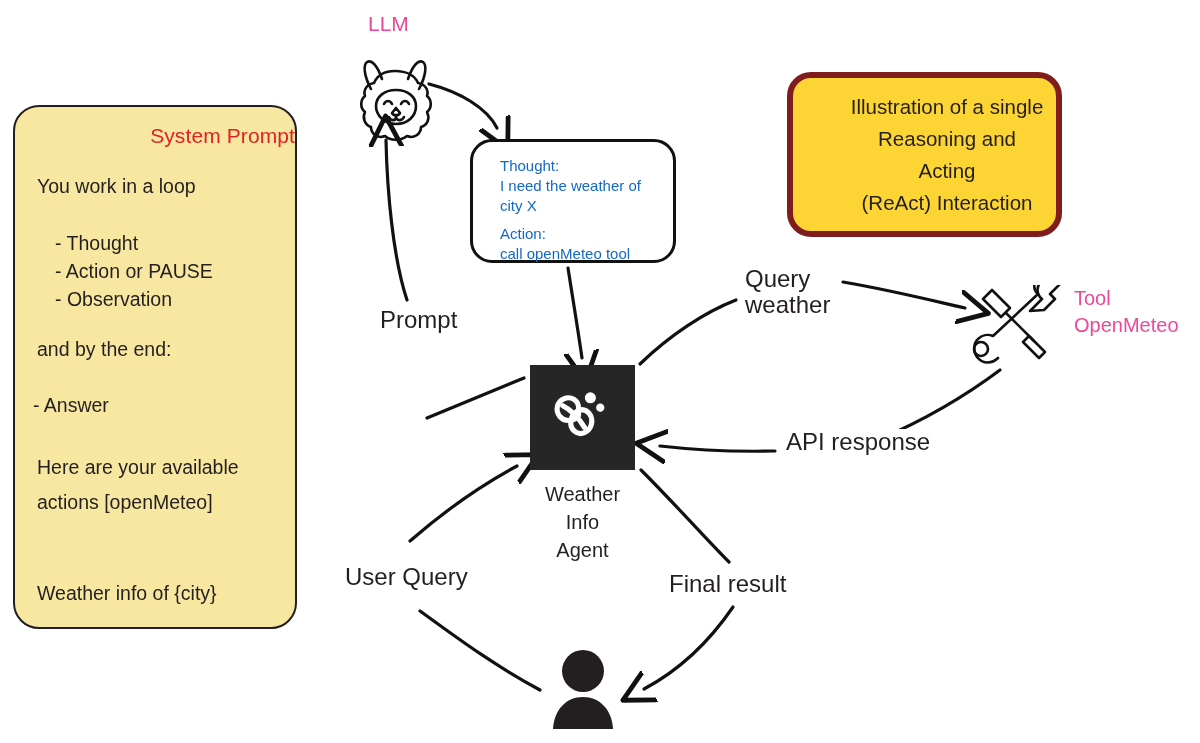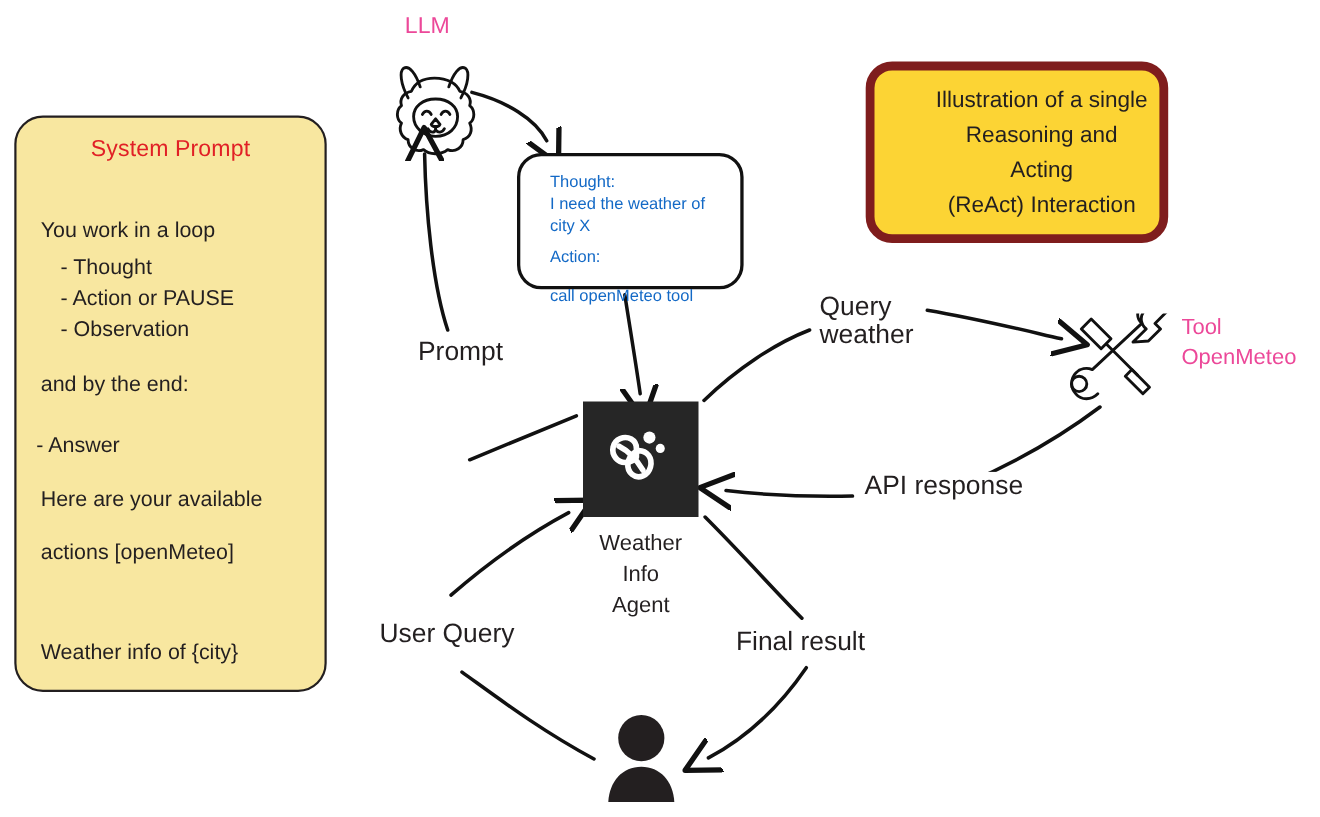--- a/index.html
+++ b/index.html
@@ -29,43 +29,43 @@
     height: 524px;
     background: #F8E7A0;
     border: 2px solid #231f20;
     border-radius: 26px;
     box-sizing: border-box;
   }
   #system-prompt-title {
     position: absolute;
     left: 0; right: 0;
     top: 17px;
-    text-align: center;
+    text-align: right;
     color: #E12026;
     font-size: 21px;
     letter-spacing: .1px;
   }
   .sp-line {
     position: absolute;
     left: 22px;
     color: #231f20;
     font-size: 19.5px;
     white-space: pre;
     line-height: 27px;
   }
   .sp-bullet { left: 40px; }
 
   
   #legend-card {
     left: 787px;
-    top: 56px;
+    top: 72px;
     width: 275px;
     height: 165px;
     background: #FCD434;
-    border: 8px solid #7f1d1d;
+    border: 6px solid #7f1d1d;
     border-radius: 24px;
     box-sizing: border-box;
     display: flex;
     align-items: center;
     justify-content: center;
     padding-left: 45px;
   }
   #legend-text {
     text-align: center;
     color: #231f20;
@@ -190,27 +190,27 @@
     <path class="stroke" d="M 540,690 C 490,663 452,634 420,611"></path>
     <path class="stroke" marker-end="url(#ah)" d="M 410,541 C 448,508 487,482 517,466"></path>
 
     <path class="stroke" d="M 641,470 C 676,505 706,539 729,562"></path>
     <path class="stroke" marker-end="url(#ah)" d="M 733,607 C 707,645 676,672 644,689"></path>
   </svg>
 
   <div class="abs" id="system-prompt-card">
     <div id="system-prompt-title">System Prompt</div>
 
-    <div class="sp-line" style="top:89px;text-align:center;">You work in a loop</div>
+    <div class="sp-line" style="top:66px;text-align:center;">You work in a loop</div>
     <div class="sp-line sp-bullet" style="top:123px;">- Thought</div>
     <div class="sp-line sp-bullet" style="top:151px;">- Action or PAUSE</div>
     <div class="sp-line sp-bullet" style="top:179px;">- Observation</div>
     <div class="sp-line" style="top:229px;">and by the end:</div>
     <div class="sp-line" style="left:18px;top:285px;">- Answer</div>
-    <div class="sp-line" style="top:334px;">Here are your available</div>
+    <div class="sp-line" style="top:347px;">Here are your available</div>
     <div class="sp-line" style="top:382px;">actions [openMeteo]</div>
     <div class="sp-line" style="top:473px;">Weather info of {city}</div>
   </div>
 
   <div class="abs" id="legend-card">
     <div id="legend-text">Illustration of a single
 Reasoning and Acting
 (ReAct) Interaction</div>
   </div>
 
@@ -248,21 +248,21 @@
     <path class="stroke-thin" d="M46,60 L42,65 C43,68 49,68 50,65 Z"></path>
     <path class="stroke-thin" d="M46,67 L46,70"></path>
     <path class="stroke-thin" d="M39,69 C41,73 45,73 46,70 C48,73 52,73 54,69"></path>
   </svg>
 
   <div class="abs" id="thought-bubble">
     <div class="tb-line" style="top:14px;">Thought:</div>
     <div class="tb-line" style="top:34px;">I need the weather of</div>
     <div class="tb-line" style="top:54px;">city X</div>
     <div class="tb-line" style="top:82px;">Action:</div>
-    <div class="tb-line" style="top:118px;">call openMeteo tool</div>
+    <div class="tb-line" style="top:102px;">call openMeteo tool</div>
   </div>
 
   <div class="abs" id="agent-node">
     <svg style="position:absolute; left:19px; top:19px; width:67px; height:67px;" viewBox="0 0 68 68">
 
       <path d="M30,24 C30,16 22,12 15,15 C8,18 6,27 11,33 C16,39 25,38 30,32 Z" fill="none" stroke="#ffffff" stroke-width="5.2" stroke-linejoin="round"></path>
 
       <path d="M32,26 C40,26 45,33 43,41 C41,49 32,53 26,48 C20,43 21,33 28,28 Z" fill="none" stroke="#ffffff" stroke-width="5.2" stroke-linejoin="round"></path>
 
       <path d="M14,22 C22,26 30,34 36,44" fill="none" stroke="#ffffff" stroke-width="5.2" stroke-linecap="round"></path>

